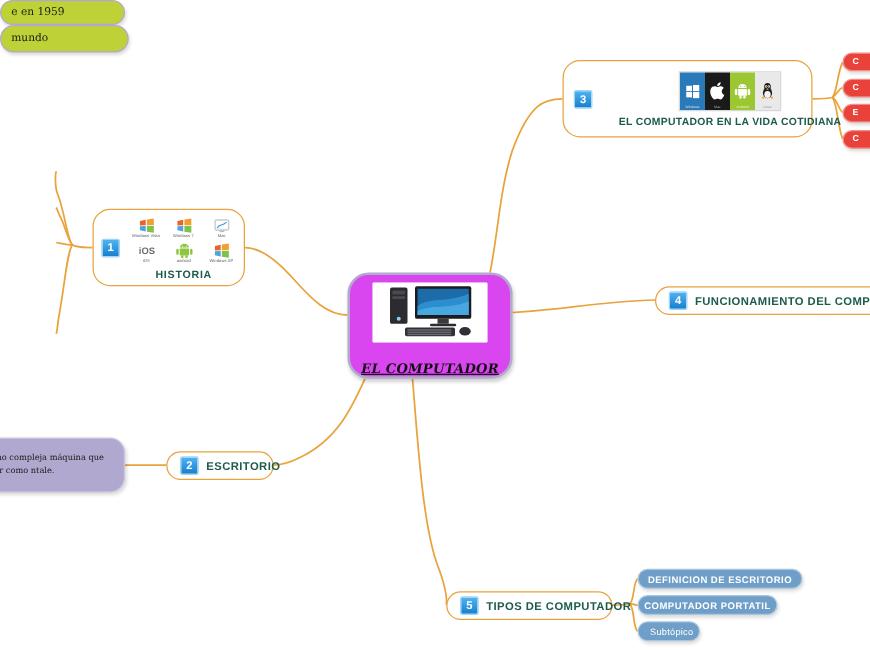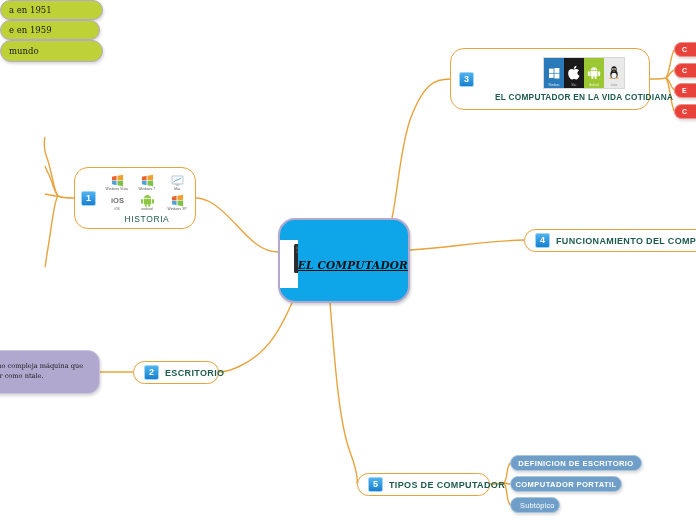--- a/index.html
+++ b/index.html
@@ -32,24 +32,24 @@
     align-items: center;
     justify-content: center;
   }
 
   
   .central {
     left: 278px;
     top: 218px;
     width: 132px;
     height: 85px;
-    background: #0ea5e9;
+    background: #d946ef;
     border: 2px solid #b3a8cd;
     border-radius: 17px;
-    flex-direction: row;
+    flex-direction: column;
     justify-content: space-between;
     padding-top: 6px;
     box-shadow: 1px 2px 3px rgba(0,0,0,0.18);
   }
   .central-img {
     width: 92px;
     height: 48px;
     background: #ffffff;
     border-radius: 1px;
     position: relative;
@@ -144,21 +144,21 @@
   .os-ico .cap {
     font-size: 3.4px;
     color: #555;
     letter-spacing: 0.1px;
     margin-top: 0.5px;
     white-space: nowrap;
     transform: scale(0.95);
   }
   .historia-title {
     margin-top: 1px;
-    font-weight: normal;
+    font-weight: bold;
     font-size: 8.5px;
     color: #1d5b4d;
     letter-spacing: 0.6px;
   }
 
   
   #node-vida {
     left: 450px;
     top: 48px;
     width: 200px;
@@ -471,23 +471,20 @@
               <path d="M8,7.3 L14,7.1 L14,13.2 L8,12.2 Z" fill="#7ec24a"></path>
             </g>
           </svg>
           <div class="cap">Windows XP</div>
         </div>
       </div>
       <div class="historia-title">HISTORIA</div>
     </div>
   </div>
 
-  <div class="green-leaf" id="leaf-1951">
-    <div class="txt">a en 1951</div>
-  </div>
   <div class="green-leaf" id="leaf-1959">
     <div class="txt">e en 1959</div>
   </div>
   <div class="green-leaf" id="leaf-mundo">
     <div class="txt">mundo</div>
   </div>
 
   <div class="node topic" id="node-definicion">
     <div class="badge">2</div>
     <div class="topic-label">ESCRITORIO</div>

